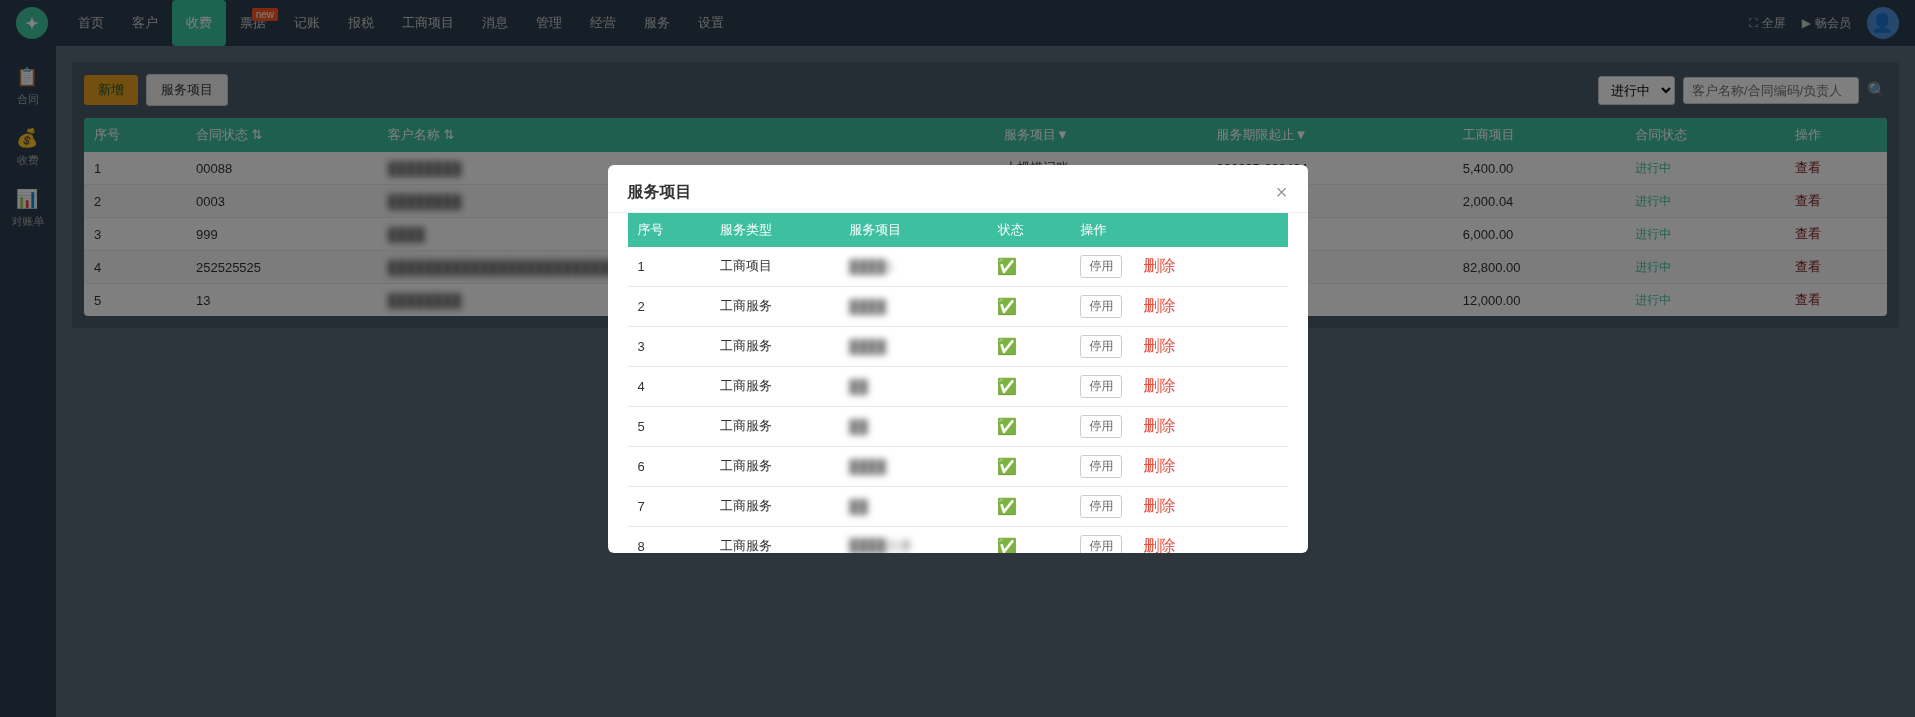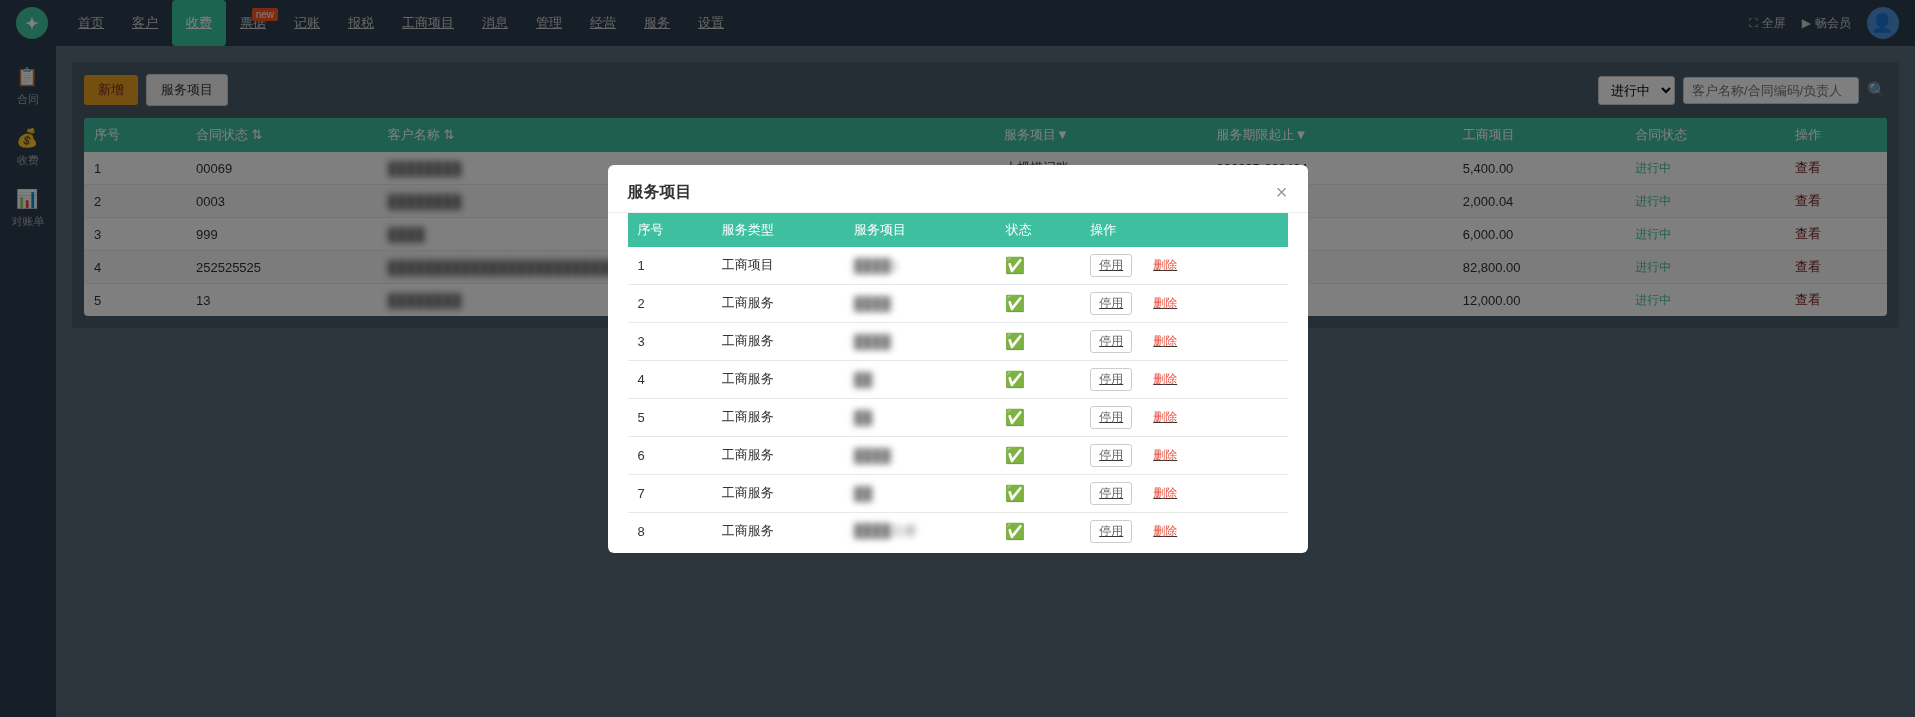--- a/index.html
+++ b/index.html
@@ -15,21 +15,20 @@
       width: 32px; height: 32px; margin-right: 16px;
       background: #40c9a0; border-radius: 50%;
       display: flex; align-items: center; justify-content: center;
       color: white; font-size: 16px; font-weight: bold;
     }
     .top-nav .nav-items { display: flex; align-items: center; flex: 1; }
     .top-nav .nav-item {
       color: #ccc; padding: 0 14px; height: 46px;
       display: flex; align-items: center; cursor: pointer; font-size: 13px;
       position: relative;
-      text-decoration: underline;
     }
     .top-nav .nav-item.active {
       background: #3bc9a0; color: white; border-radius: 4px;
     }
     .top-nav .nav-item .new-badge {
       background: #ff5722; color: white; font-size: 10px;
       padding: 1px 4px; border-radius: 2px; position: absolute; top: 8px; right: 2px;
     }
     .top-nav .nav-right {
       display: flex; align-items: center; gap: 16px; color: #ccc; font-size: 12px;
@@ -62,21 +61,21 @@
     }
 
     
     .content-area {
       background: #4a5a6a; border-radius: 4px; padding: 12px;
     }
     .toolbar {
       display: flex; align-items: center; gap: 8px; margin-bottom: 12px;
     }
     .btn-new {
-      background: #e8a020; color: #7f1d1d; border: none; padding: 6px 14px;
+      background: #e8a020; color: #14532d; border: none; padding: 6px 14px;
       border-radius: 3px; cursor: pointer; font-size: 13px;
     }
     .btn-service {
       background: #f0f0f0; color: #333; border: 1px solid #ccc;
       padding: 6px 14px; border-radius: 3px; cursor: pointer; font-size: 13px;
     }
     .toolbar-right {
       margin-left: auto; display: flex; align-items: center; gap: 8px;
     }
     .status-select {
@@ -129,22 +128,22 @@
     .modal-table-wrap { overflow-y: auto; max-height: 340px; padding: 0 20px 16px; }
     .modal-table { width: 100%; border-collapse: collapse; }
     .modal-table th {
       background: #3dbfa0; color: white; padding: 8px 10px; text-align: left; font-weight: normal; font-size: 13px;
       position: sticky; top: 0;
     }
     .modal-table td { padding: 7px 10px; border-bottom: 1px solid #e8e8e8; font-size: 13px; color: #333; }
     .modal-table tr:last-child td { border-bottom: none; }
     .check-icon { color: #3dbfa0; font-size: 16px; }
     .btn-stop { background: none; border: 1px solid #ccc; padding: 2px 8px; border-radius: 3px; cursor: pointer; font-size: 12px; color: #666; }
-    .btn-delete { background: none; border: none; color: #e74c3c; cursor: pointer; font-size: 12px; padding: 2px 6px; }
-    .modal-table .action-cell { display: flex; align-items: center; gap: 15px; text-decoration: underline; }
+    .btn-delete { background: none; border: none; color: #e74c3c; cursor: pointer; font-size: 16px; padding: 2px 6px; }
+    .modal-table .action-cell { display: flex; align-items: center; gap: 15px; }
   </style>
 </head>
 <body>
 
 <nav class="top-nav">
   <div class="logo">
     <span>✦</span>
   </div>
   <div class="nav-items">
 
@@ -216,21 +215,21 @@
           <th>服务项目▼</th>
           <th>服务期限起止▼</th>
           <th>工商项目</th>
           <th>合同状态</th>
           <th>操作</th>
         </tr>
       </thead>
       <tbody id="contract-tbody">
       <tr>
     <td>1</td>
-    <td>00069</td>
+    <td>00088</td>
     <td><span class="blurred">████████</span></td>
     <td>小规模记账</td>
     <td>202305-202404</td>
     <td>5,400.00</td>
     <td><span class="status-badge">进行中</span></td>
     <td><a class="action-link">查看</a></td>
   </tr>
           <tr>
     <td>2</td>
     <td>0003</td>

